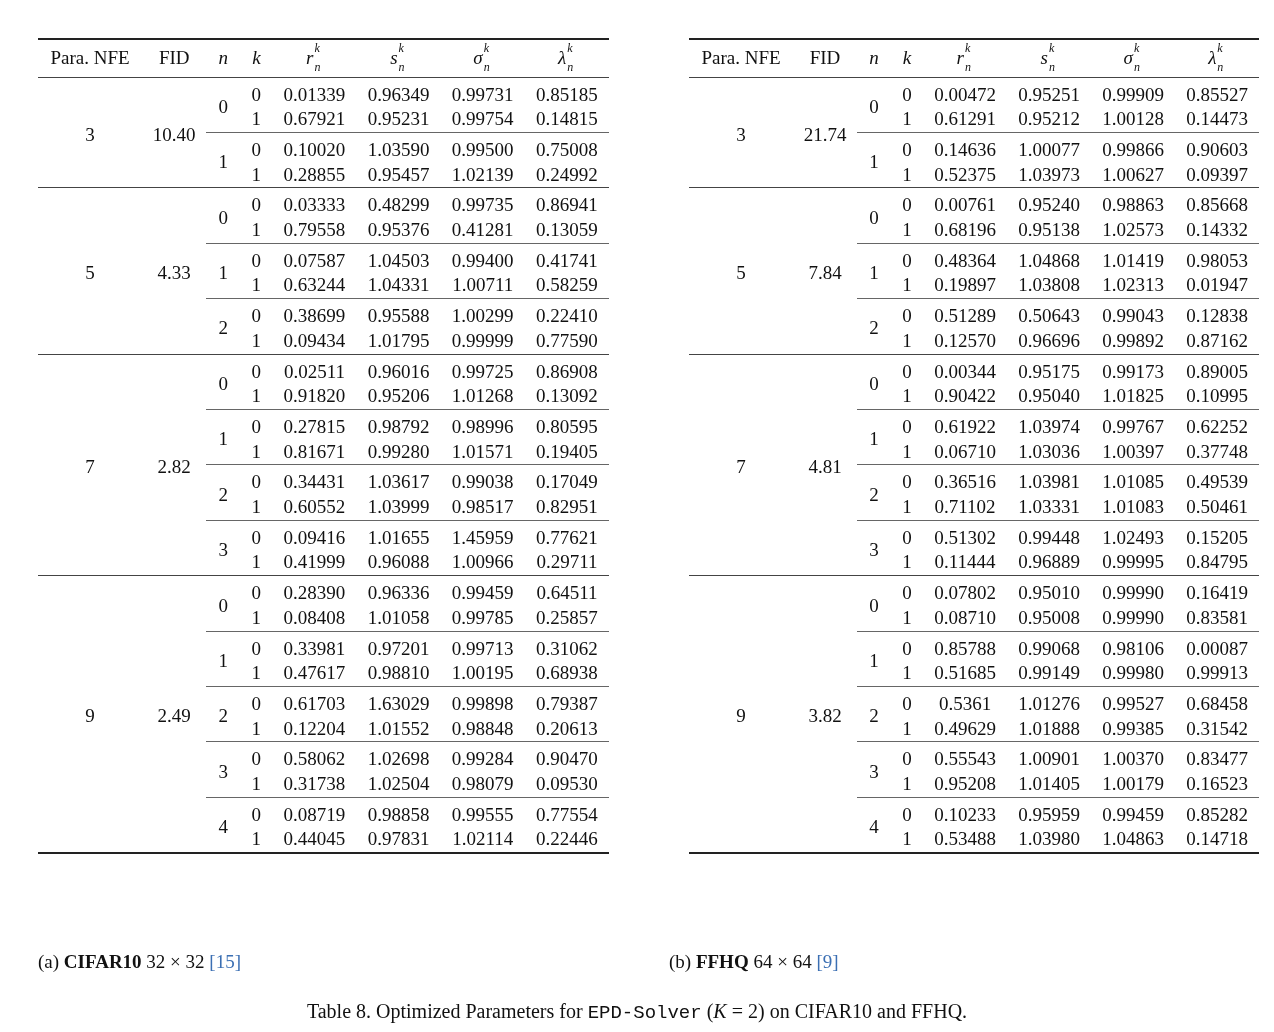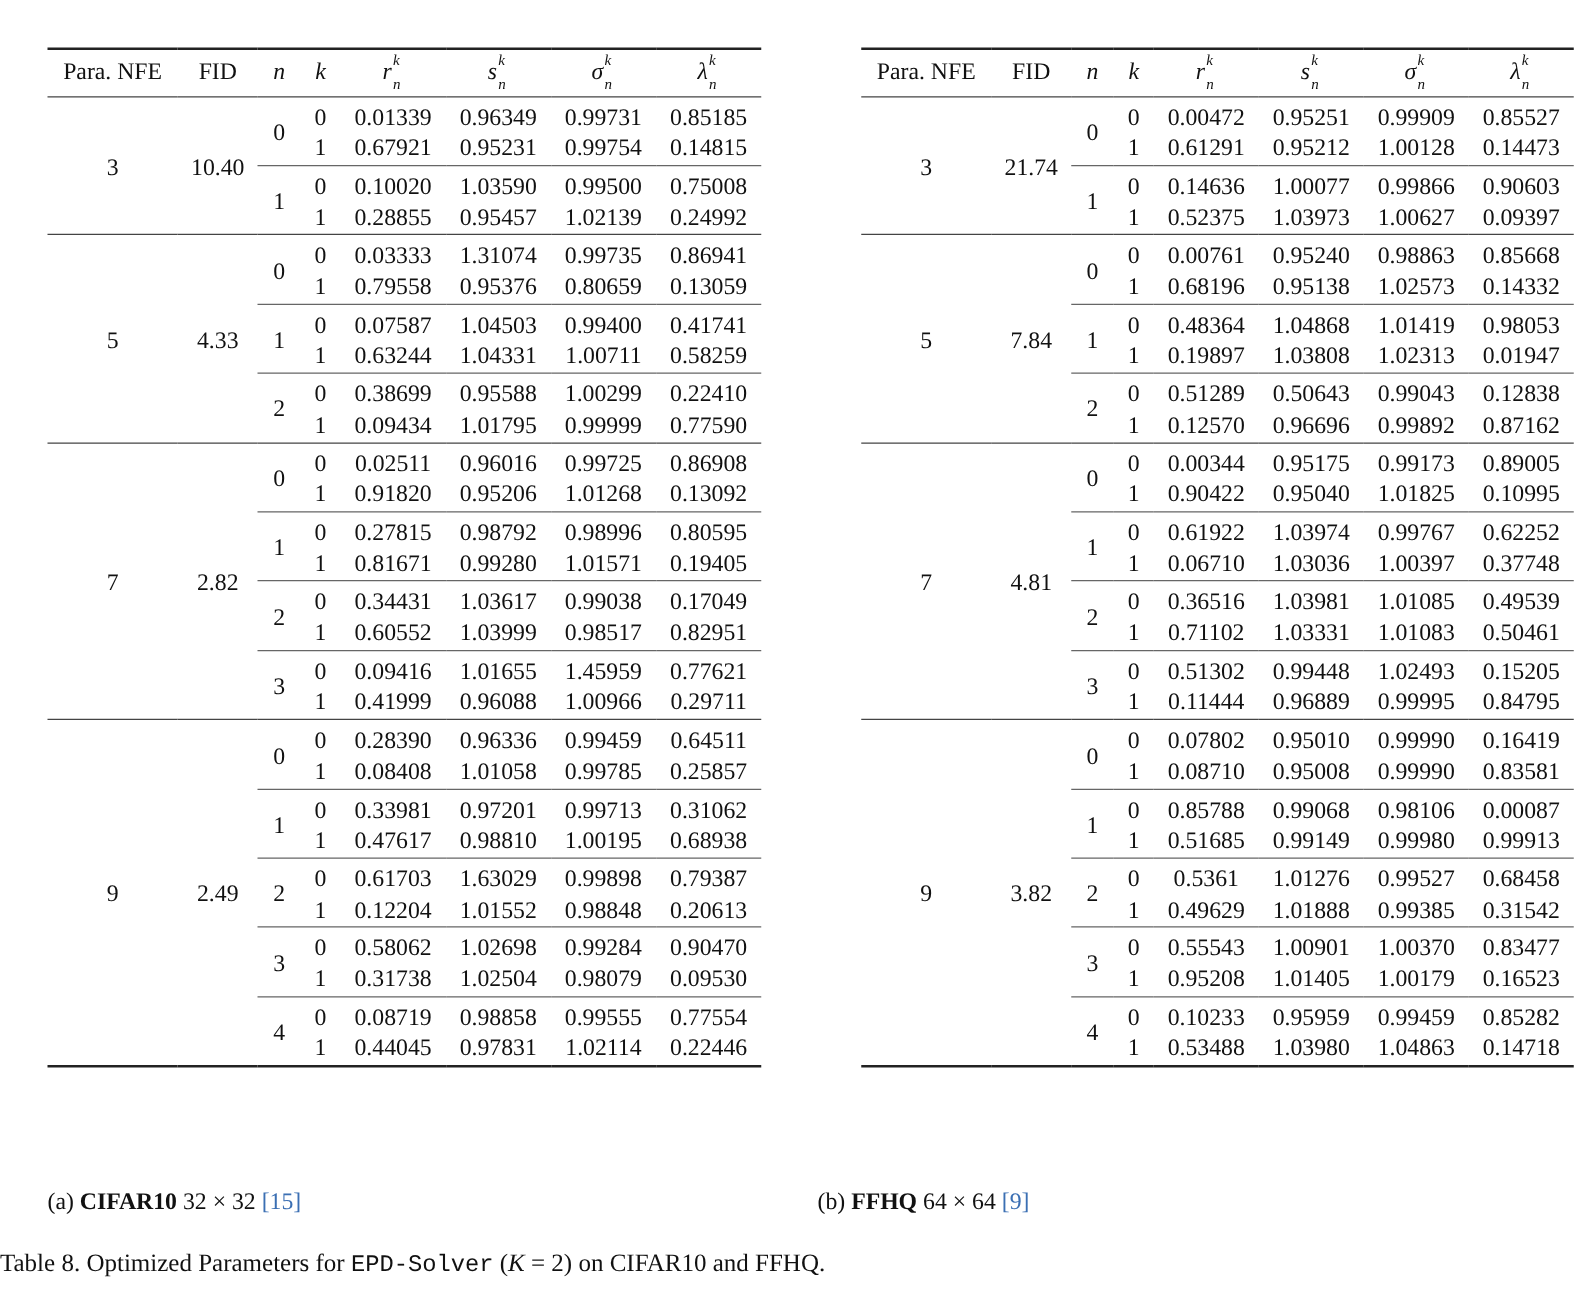--- a/index.html
+++ b/index.html
@@ -23,24 +23,24 @@
   .bottom-rule { border-bottom: 2px solid #222; }
   .pad-top td { padding-top: 5px; }
   .math { font-family: "Liberation Serif", "DejaVu Serif", serif; font-style: italic; }
   .sym { position: relative; display: inline-block; font-style: italic; }
   .sym sup { position: absolute; font-size: 12px; top: -6px; left: 100%; margin-left: 1px; }
   .sym sub { position: absolute; font-size: 12px; bottom: -6px; left: 100%; margin-left: 1px; }
   .caption-sub {
     position: absolute; font-size: 19px; text-align: left;
   }
   #cap-a { left: 38px; width: 571px; top: 951px; }
-  #cap-b { left: 654px; width: 570px; top: 951px; }
+  #cap-b { left: 669px; width: 570px; top: 951px; }
   .cite { color: #3b6fb3; }
   .bold { font-weight: bold; }
-  #main-caption { position: absolute; left: 0; width: 1274px; top: 1000px; text-align: left; font-size: 20px; }
+  #main-caption { position: absolute; left: 0; width: 1274px; top: 1000px; text-align: center; font-size: 20px; }
   .mono { font-family: "Liberation Mono", "DejaVu Sans Mono", monospace; font-size: 19px; }
   col.c-nfe { width: 104px; }
   col.c-fid { width: 64px; }
   col.c-n { width: 34px; }
   col.c-k { width: 32px; }
   col.c-v { width: 84px; }
 </style>
 </head>
 <body>
 
@@ -100,29 +100,29 @@
           <td class="">0.95457</td>
           <td class="">1.02139</td>
           <td class="">0.24992</td>
         </tr>
         <tr class="blk-sep pad-top">
           <td class="nfe" rowspan="6">5</td>
           <td class="fid" rowspan="6">4.33</td>
           <td class="nn" rowspan="2">0</td>
           <td class="">0</td>
           <td class="">0.03333</td>
-          <td class="">1.31074</td>
+          <td class="">0.48299</td>
           <td class="">0.99735</td>
           <td class="">0.86941</td>
         </tr>
         <tr class="">
           <td class="">1</td>
           <td class="">0.79558</td>
           <td class="">0.95376</td>
-          <td class="">0.80659</td>
+          <td class="">0.41281</td>
           <td class="">0.13059</td>
         </tr>
         <tr class="grp-sep pad-top">
           <td class="nn cell-sep" rowspan="2">1</td>
           <td class=" cell-sep">0</td>
           <td class=" cell-sep">0.07587</td>
           <td class=" cell-sep">1.04503</td>
           <td class=" cell-sep">0.99400</td>
           <td class=" cell-sep">0.41741</td>
         </tr>

